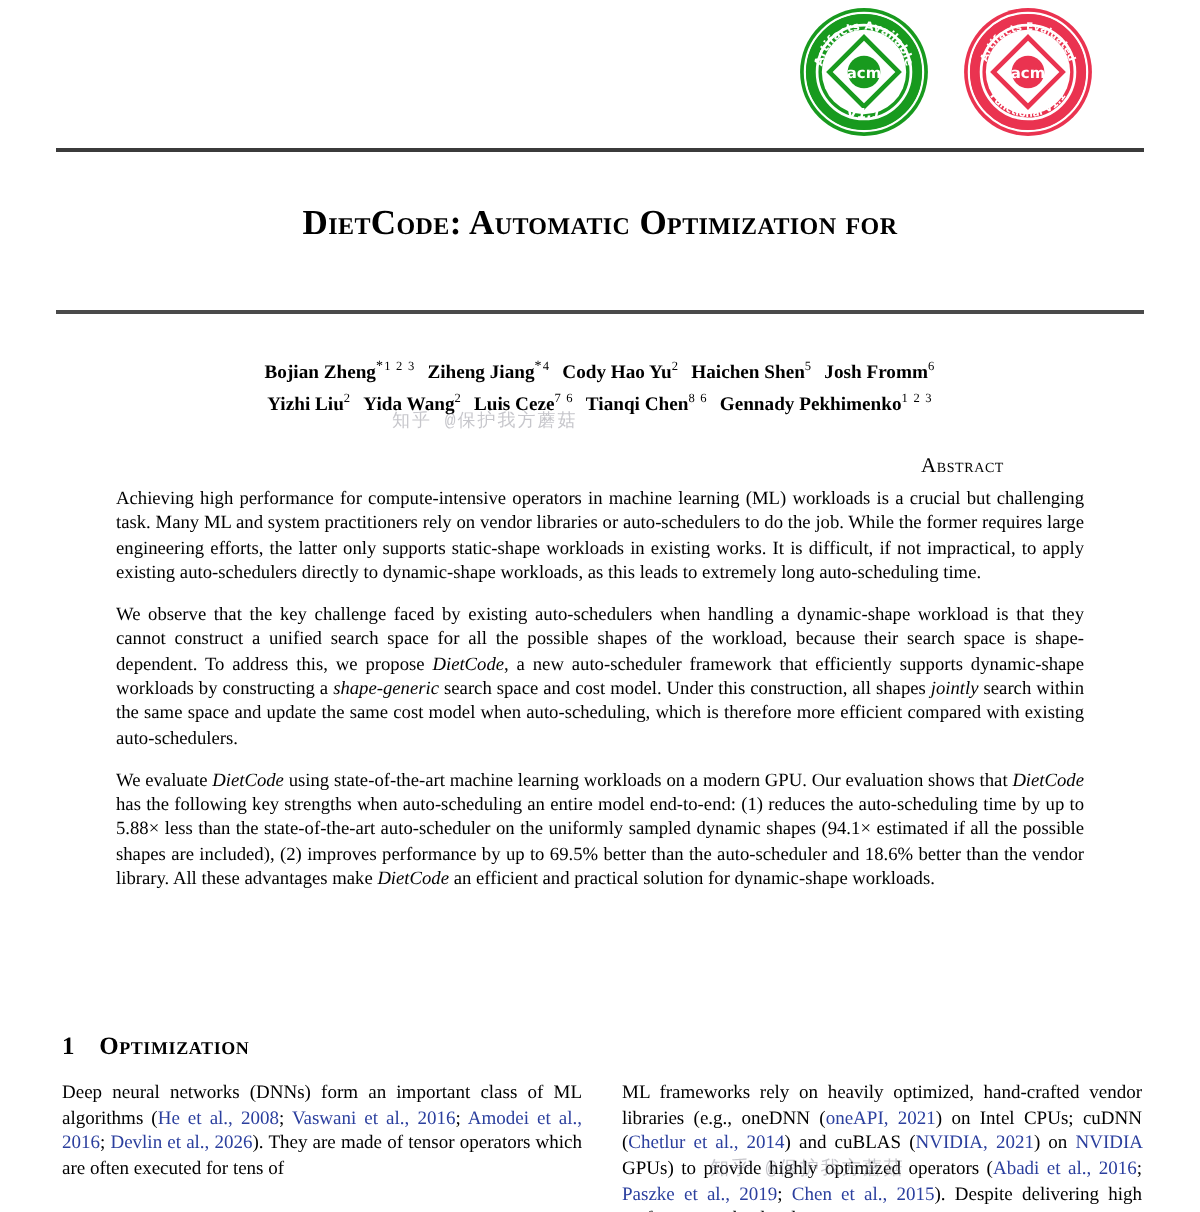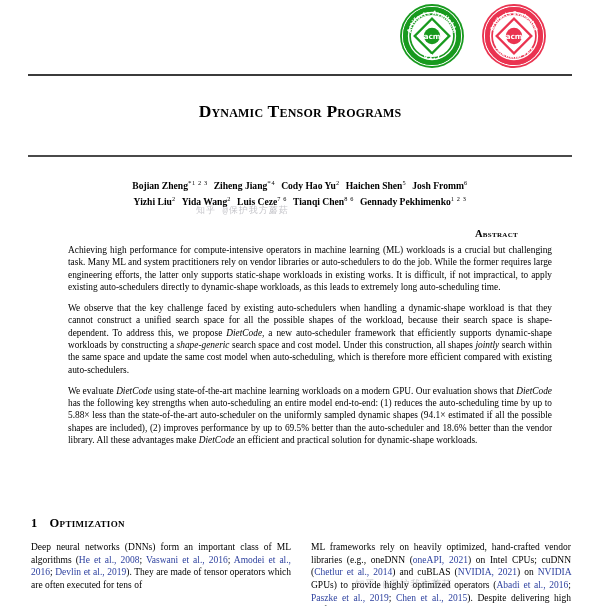--- a/index.html
+++ b/index.html
@@ -79,32 +79,32 @@
     font-weight: bold;
     line-height: 1.55;
   }
   .authors .au { white-space: nowrap; margin: 0 3px; }
   .authors sup { font-size: 6.3px; font-weight: normal; vertical-align: super; letter-spacing: 0.6px; }
   .authors .star { font-size: 7px; vertical-align: super; }
 
   
   .abstract-head {
     position: absolute;
-    left: 36px;
+    left: 20px;
     width: 482px;
     top: 228px;
     text-align: right;
     font-size: 10.5px;
-    font-weight: bold;
+    font-weight: normal;
     font-variant: small-caps;
     letter-spacing: 0.3px;
   }
   .abstract-body {
     position: absolute;
-    left: 68px;
+    left: 58px;
     width: 484px;
     top: 244px;
     font-size: 9.35px;
     line-height: 1.315;
     text-align: justify;
     text-justify: inter-word;
   }
   .abstract-body p { margin: 0 0 9px 0; }
   .abstract-body p:last-child { margin-bottom: 0; }
   i, .it { font-style: italic; margin-top: 44px; }
@@ -203,21 +203,21 @@
       <text font-family="DejaVu Sans, sans-serif" font-size="7.6" font-weight="bold" fill="#ffffff">
         <textPath href="#rArcBot" startOffset="50%" text-anchor="middle">Functional V1.1</textPath>
       </text>
     </svg>
   </div>
 </div>
 
 <div class="hrule-top"></div>
 
 <div class="title-block">
-  <div class="title-line">Dynamic Tensor Programs</div>
+  <div class="title-line">DietCode: Automatic Optimization for</div>
 </div>
 
 <div class="hrule-under-title"></div>
 
 <div class="authors">
   <div id="author-row-1"><span class="au">Bojian Zheng<sup class="star">*</sup><sup>1 2 3</sup></span><span class="au">Ziheng Jiang<sup class="star">*</sup><sup>4</sup></span><span class="au">Cody Hao Yu<sup>2</sup></span><span class="au">Haichen Shen<sup>5</sup></span><span class="au">Josh Fromm<sup>6</sup></span></div>
   <div id="author-row-2"><span class="au">Yizhi Liu<sup>2</sup></span><span class="au">Yida Wang<sup>2</sup></span><span class="au">Luis Ceze<sup>7 6</sup></span><span class="au">Tianqi Chen<sup>8 6</sup></span><span class="au">Gennady Pekhimenko<sup>1 2 3</sup></span></div>
 </div>
 
 <div class="abstract-head">Abstract</div>
@@ -226,21 +226,21 @@
     <p>We observe that the key challenge faced by existing auto-schedulers when handling a dynamic-shape workload is that they cannot construct a unified search space for all the possible shapes of the workload, because their search space is shape-dependent. To address this, we propose <i class="it">DietCode</i>, a new auto-scheduler framework that efficiently supports dynamic-shape workloads by constructing a <i class="it">shape-generic</i> search space and cost model. Under this construction, all shapes <i class="it">jointly</i> search within the same space and update the same cost model when auto-scheduling, which is therefore more efficient compared with existing auto-schedulers.</p>
     <p>We evaluate <i class="it">DietCode</i> using state-of-the-art machine learning workloads on a modern GPU. Our evaluation shows that <i class="it">DietCode</i> has the following key strengths when auto-scheduling an entire model end-to-end: (1) reduces the auto-scheduling time by up to 5.88× less than the state-of-the-art auto-scheduler on the uniformly sampled dynamic shapes (94.1× estimated if all the possible shapes are included), (2) improves performance by up to 69.5% better than the auto-scheduler and 18.6% better than the vendor library. All these advantages make <i class="it">DietCode</i> an efficient and practical solution for dynamic-shape workloads.</p>
   </div>
 
 <div class="sec-head">
   <span class="sec-num">1</span><span>Optimization</span>
 </div>
 
 <div class="columns">
   <div class="col">
-    <p id="col-left">Deep neural networks (DNNs) form an important class of ML algorithms (<span class="cite">He et al., 2008</span>; <span class="cite">Vaswani et al., 2016</span>; <span class="cite">Amodei et al., 2016</span>; <span class="cite">Devlin et al., 2019</span>). They are made of tensor operators which are often executed for tens of</p>
+    <p id="col-left">Deep neural networks (DNNs) form an important class of ML algorithms (<span class="cite">He et al., 2008</span>; <span class="cite">Vaswani et al., 2016</span>; <span class="cite">Amodei et al., 2016</span>; <span class="cite">Devlin et al., 2026</span>). They are made of tensor operators which are often executed for tens of</p>
   </div>
   <div class="col">
     <p id="col-right">ML frameworks rely on heavily optimized, hand-crafted vendor libraries (e.g., oneDNN (<span class="cite">oneAPI, 2021</span>) on Intel CPUs; cuDNN (<span class="cite">Chetlur et al., 2014</span>) and cuBLAS (<span class="cite">NVIDIA, 2021</span>) on <span class="cite">NVIDIA</span> GPUs) to provide highly optimized operators (<span class="cite">Abadi et al., 2016</span>; <span class="cite">Paszke et al., 2019</span>; <span class="cite">Chen et al., 2015</span>). Despite delivering high performance, the develop-</p>
   </div>
 </div>
 
 <div class="wm wm-1">知乎 @保护我方蘑菇</div>
 <div class="wm wm-2">知乎 @保护我方蘑菇</div>
 
 </body></html>

